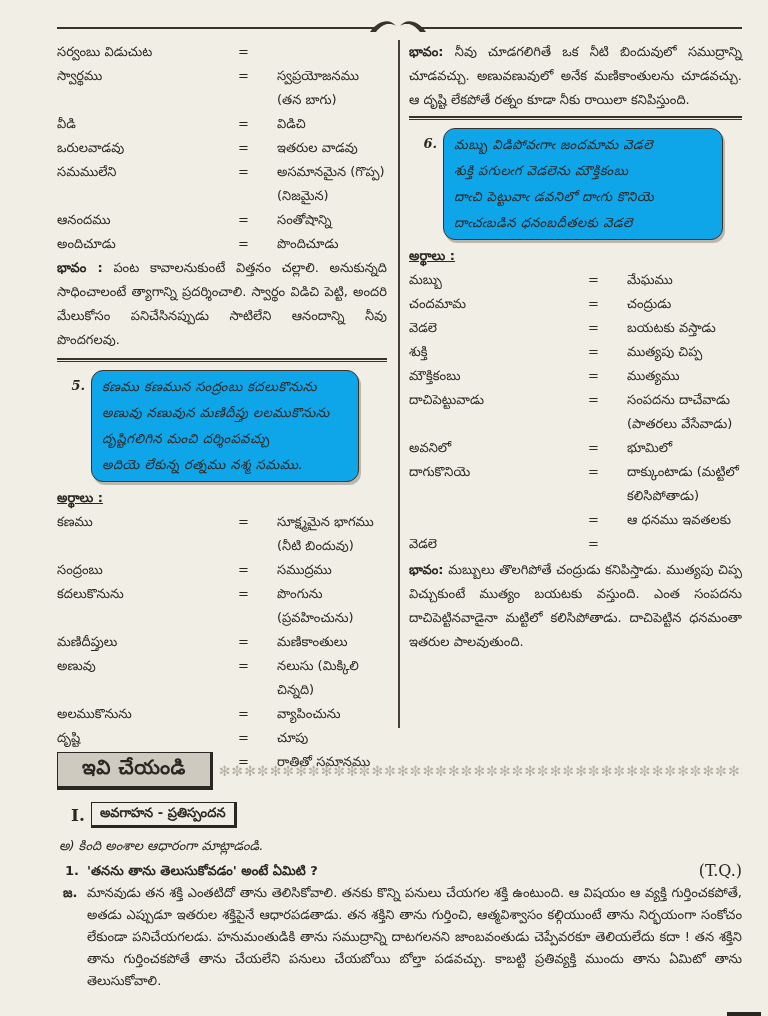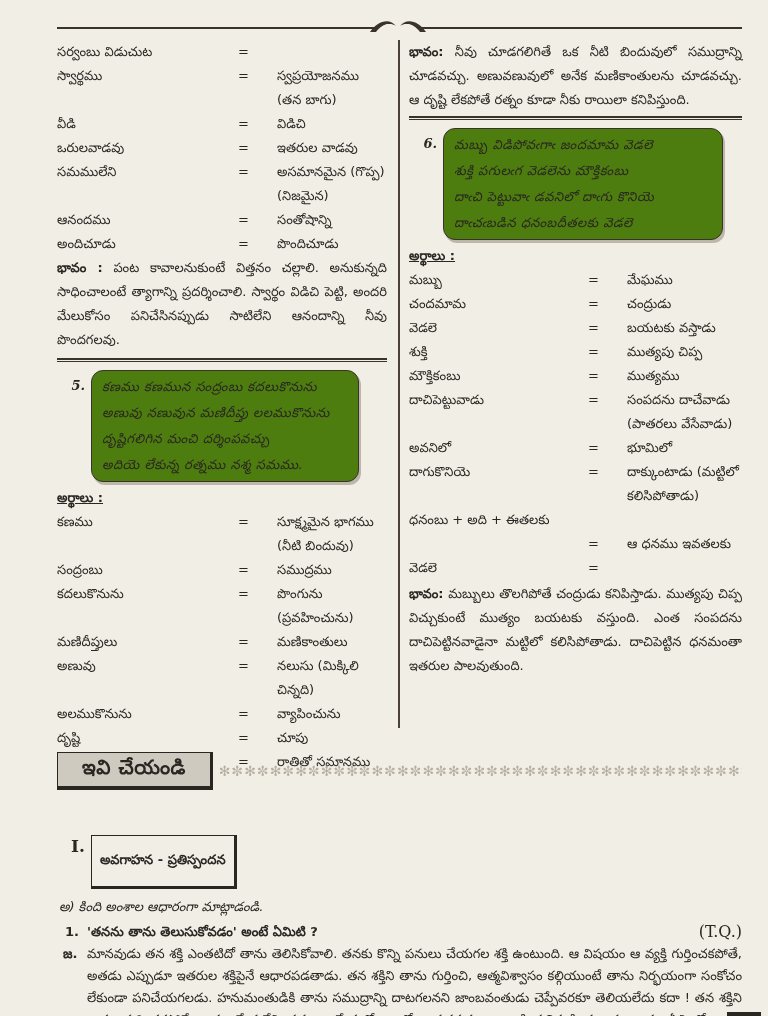--- a/index.html
+++ b/index.html
@@ -35,36 +35,36 @@
   .para b { font-weight: bold; }
 
   .double-rule { border-top: 2px solid #3a332c; border-bottom: 1px solid #3a332c; height: 4px; }
 
   .verse-wrap { display: flex; align-items: flex-start; margin: 8px 0 4px 0; }
   .verse-num { width: 34px; font-family: "DejaVu Serif", serif; font-style: italic; font-weight: bold; font-size: 13px; text-align: right; padding-right: 6px; padding-top: 8px; }
   .verse-box {
     border: 1.5px solid #3a332c; border-radius: 12px;
     padding: 3px 10px; box-shadow: 2px 3px 0 #bdb6aa;
     font-size: 13px; line-height: 26px; font-style: italic; letter-spacing: 0.5px;
-    width: 268px; background: #4d7c0f;
+    width: 268px; background: #0ea5e9;
   }
   .right .verse-box { width: 280px; }
   .section-label { font-size: 13px; font-weight: bold; line-height: 24px; margin-top: 2px; text-decoration: underline; }
 
   
   .bottom { position: absolute; left: 57px; top: 752px; width: 685px; }
   .activity-banner { display: flex; align-items: center; }
   .activity-title {
     background: #cfcac0; border: 1.5px solid #2a2622; border-bottom: 4px solid #2a2622; border-right: 3px solid #2a2622;
     font-size: 20px; font-weight: bold; padding: 2px 24px; letter-spacing: 0.5px;
   }
   .star-strip { flex: 1; margin-left: 6px; color: #b7afa2; font-size: 14px; letter-spacing: 1px; white-space: nowrap; overflow: hidden; }
   .subhead { display: flex; align-items: center; margin-top: 12px; margin-left: 14px; }
   .roman { font-family: "DejaVu Serif", serif; font-weight: bold; font-size: 17px; margin-right: 6px; }
-  .subhead-box { border: 1.5px solid #2a2622; border-right: 3px solid #2a2622; border-bottom: 3px solid #2a2622; padding: 16px 8px; font-size: 13px; font-weight: bold; margin-top: 33px; }
+  .subhead-box { border: 1.5px solid #2a2622; border-right: 3px solid #2a2622; border-bottom: 3px solid #2a2622; padding: 2px 8px; font-size: 13px; font-weight: bold; }
   .instruction { margin-top: 8px; margin-left: 2px; font-size: 13px; font-style: italic; line-height: 20px; }
   .question-row { display: flex; font-size: 13px; line-height: 22px; margin-top: 4px; }
   .question-row .qnum { width: 30px; padding-left: 8px; font-weight: bold; }
   .question-row .qtext { flex: 1; font-weight: bold; }
   .question-row .qtag { font-family: "DejaVu Serif", serif; font-weight: normal; font-size: 16px; text-align: center; }
   .answer-row { display: flex; font-size: 13px; line-height: 22px; }
   .answer-row .anum { width: 30px; padding-left: 6px; font-weight: bold; }
   .answer-row .atext { flex: 1; text-align: justify; }
   .page-marker { position: absolute; left: 727px; top: 1012px; width: 34px; height: 4px; background: #2a2622; }
 </style>
@@ -230,23 +230,20 @@
           <span class="term">అవనిలో</span>
           <span class="eq">=</span>
           <span class="mean">భూమిలో</span>
         </div>
       <div class="gloss-row">
           <span class="term">దాగుకొనియె</span>
           <span class="eq">=</span>
           <span class="mean">దాక్కుంటాడు (మట్టిలో కలిసిపోతాడు)</span>
         </div>
       <div class="gloss-row">
-          <span class="term" style="width:auto">ధనంబు + అది + ఈతలకు</span>
-        </div>
-      <div class="gloss-row">
           <span class="term"></span>
           <span class="eq">=</span>
           <span class="mean">ఆ ధనము ఇవతలకు</span>
         </div>
       <div class="gloss-row">
           <span class="term">వెడలె</span>
           <span class="eq">=</span>
         </div>
     </div>
 

